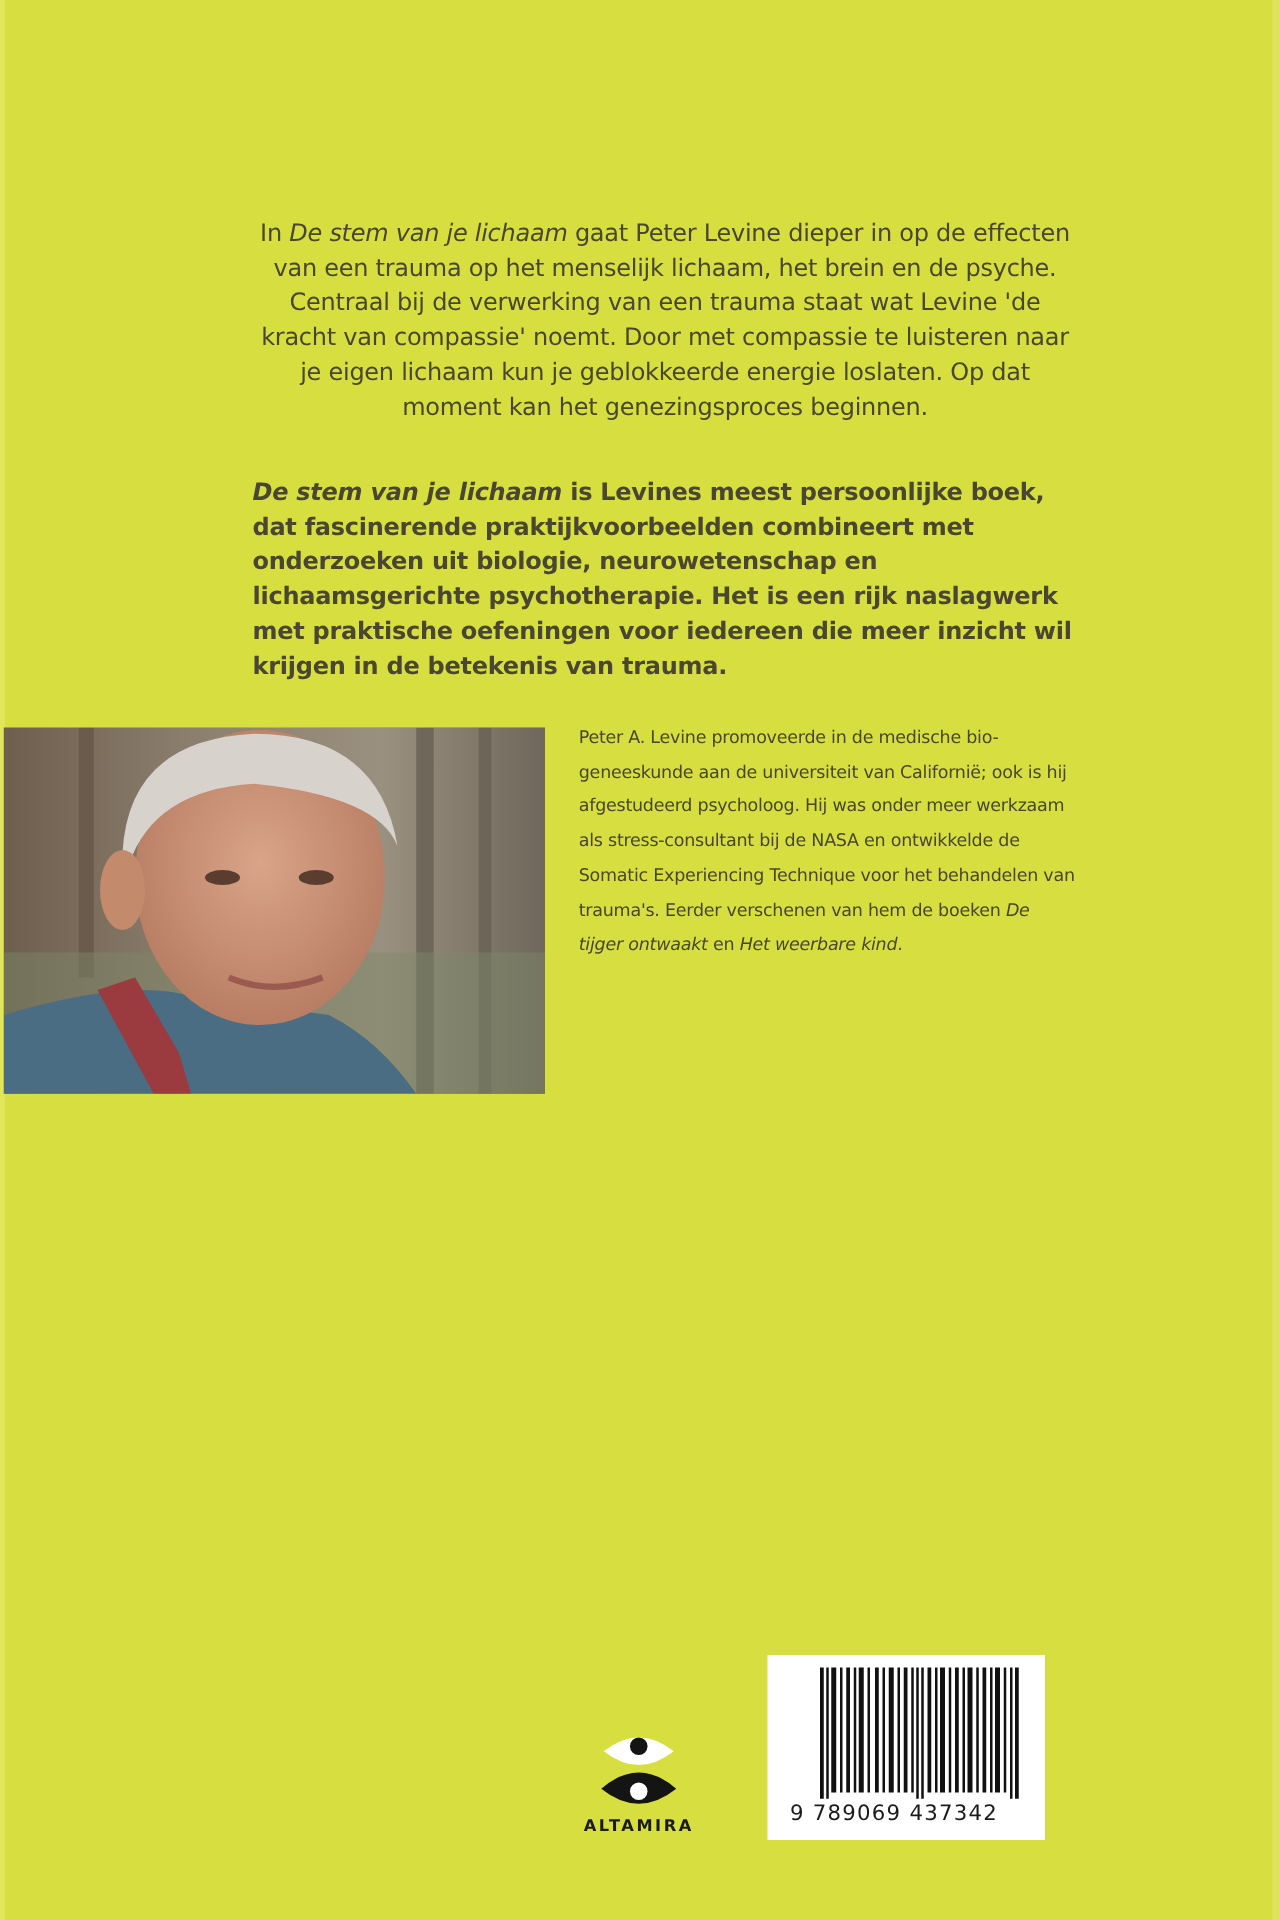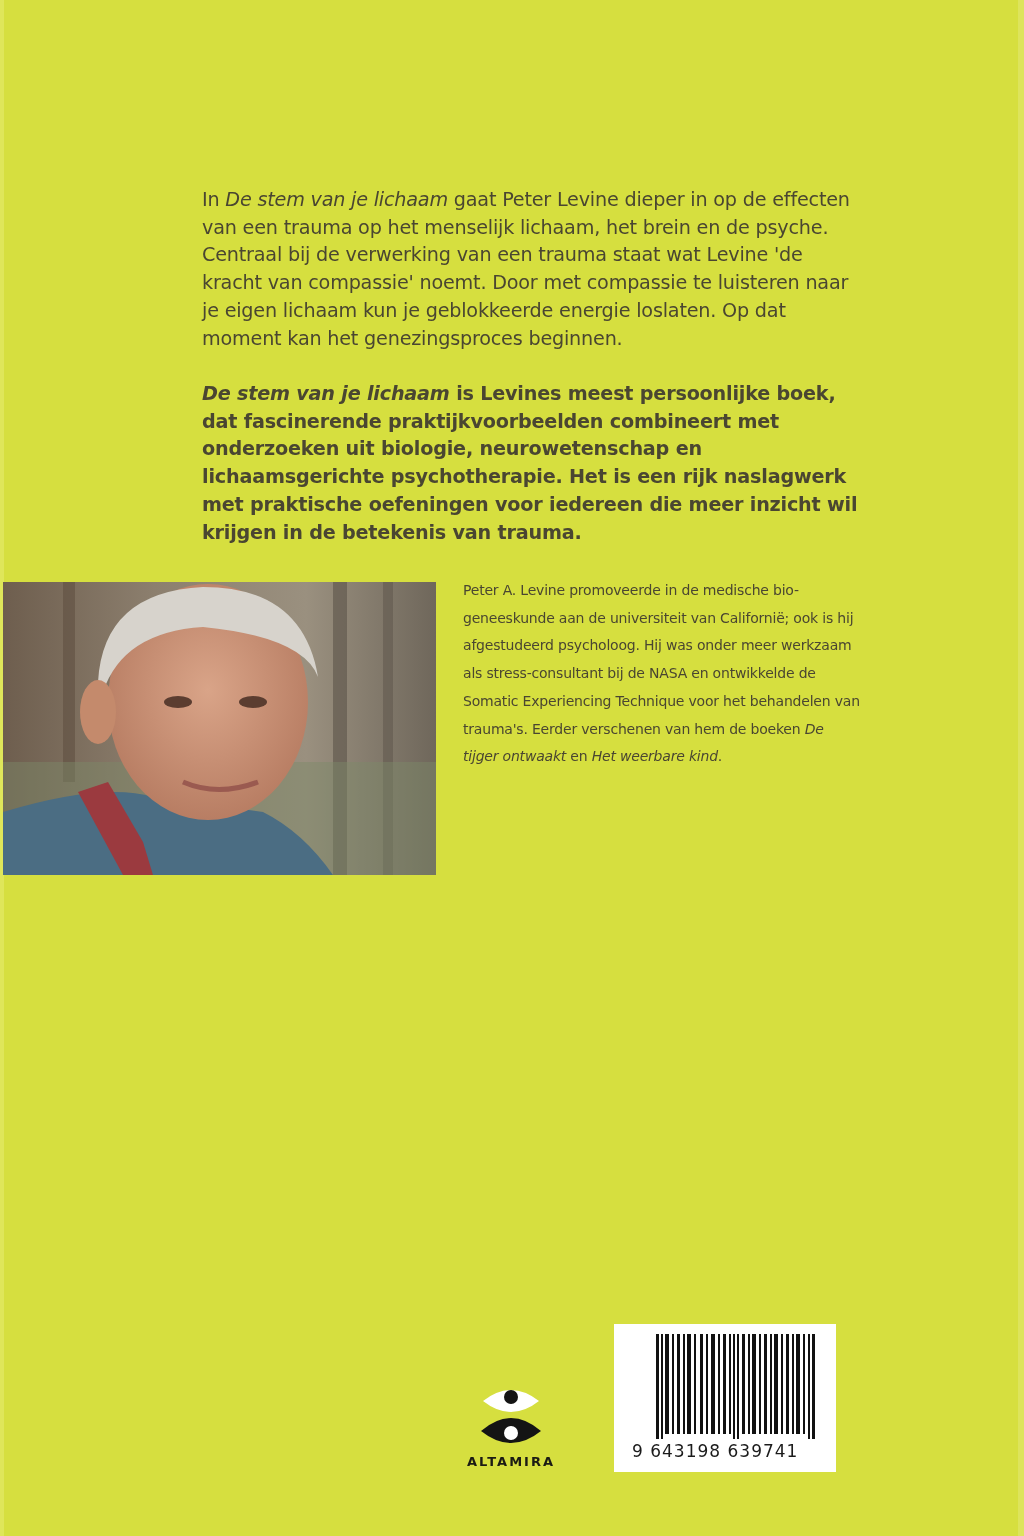--- a/index.html
+++ b/index.html
@@ -11,21 +11,21 @@
     color: #4a4631;
   }
   .edge-left { position: absolute; left: 0; top: 0; width: 4px; height: 1536px; background: #dfe65a; }
   .edge-right { position: absolute; right: 0; top: 0; width: 6px; height: 1536px; background: #dde45c; }
   .blurb {
     position: absolute; left: 202px; width: 660px;
     font-size: 19.2px; line-height: 27.7px; letter-spacing: -0.2px;
     margin: 0;
   }
   .blurb i, .bio i { font-style: italic; }
-  #p1 { top: 186px; }
+  #p1 { top: 173px; text-align: center; }
   #p2 { top: 380px; font-weight: bold; }
   .photo {
     position: absolute; left: 3px; top: 582px; width: 433px; height: 293px;
     overflow: hidden;
     background: linear-gradient(90deg, #7c6a58 0%, #8d7c68 20%, #9c8d7a 50%, #8a7f6c 75%, #70665a 100%);
   }
   .bio {
     position: absolute; left: 463px; top: 577px; width: 400px;
     font-size: 14px; line-height: 27.7px; letter-spacing: -0.2px; margin: 0;
   }
@@ -125,14 +125,14 @@
       <rect x="160" y="10" width="4" height="100"></rect>
         <rect x="167" y="10" width="2" height="100"></rect>
       <rect x="172" y="10" width="3" height="100"></rect>
         <rect x="178" y="10" width="2" height="100"></rect>
       <rect x="182" y="10" width="4" height="100"></rect>
         <rect x="189" y="10" width="2" height="100"></rect>
       <rect x="194" y="10" width="2" height="115"></rect>
         <rect x="198" y="10" width="3" height="115"></rect>
     </g>
   </svg>
-  <div class="barcode-digits">9 643198 639741</div>
+  <div class="barcode-digits">9 789069 437342</div>
 </div>
 
 </body></html>

